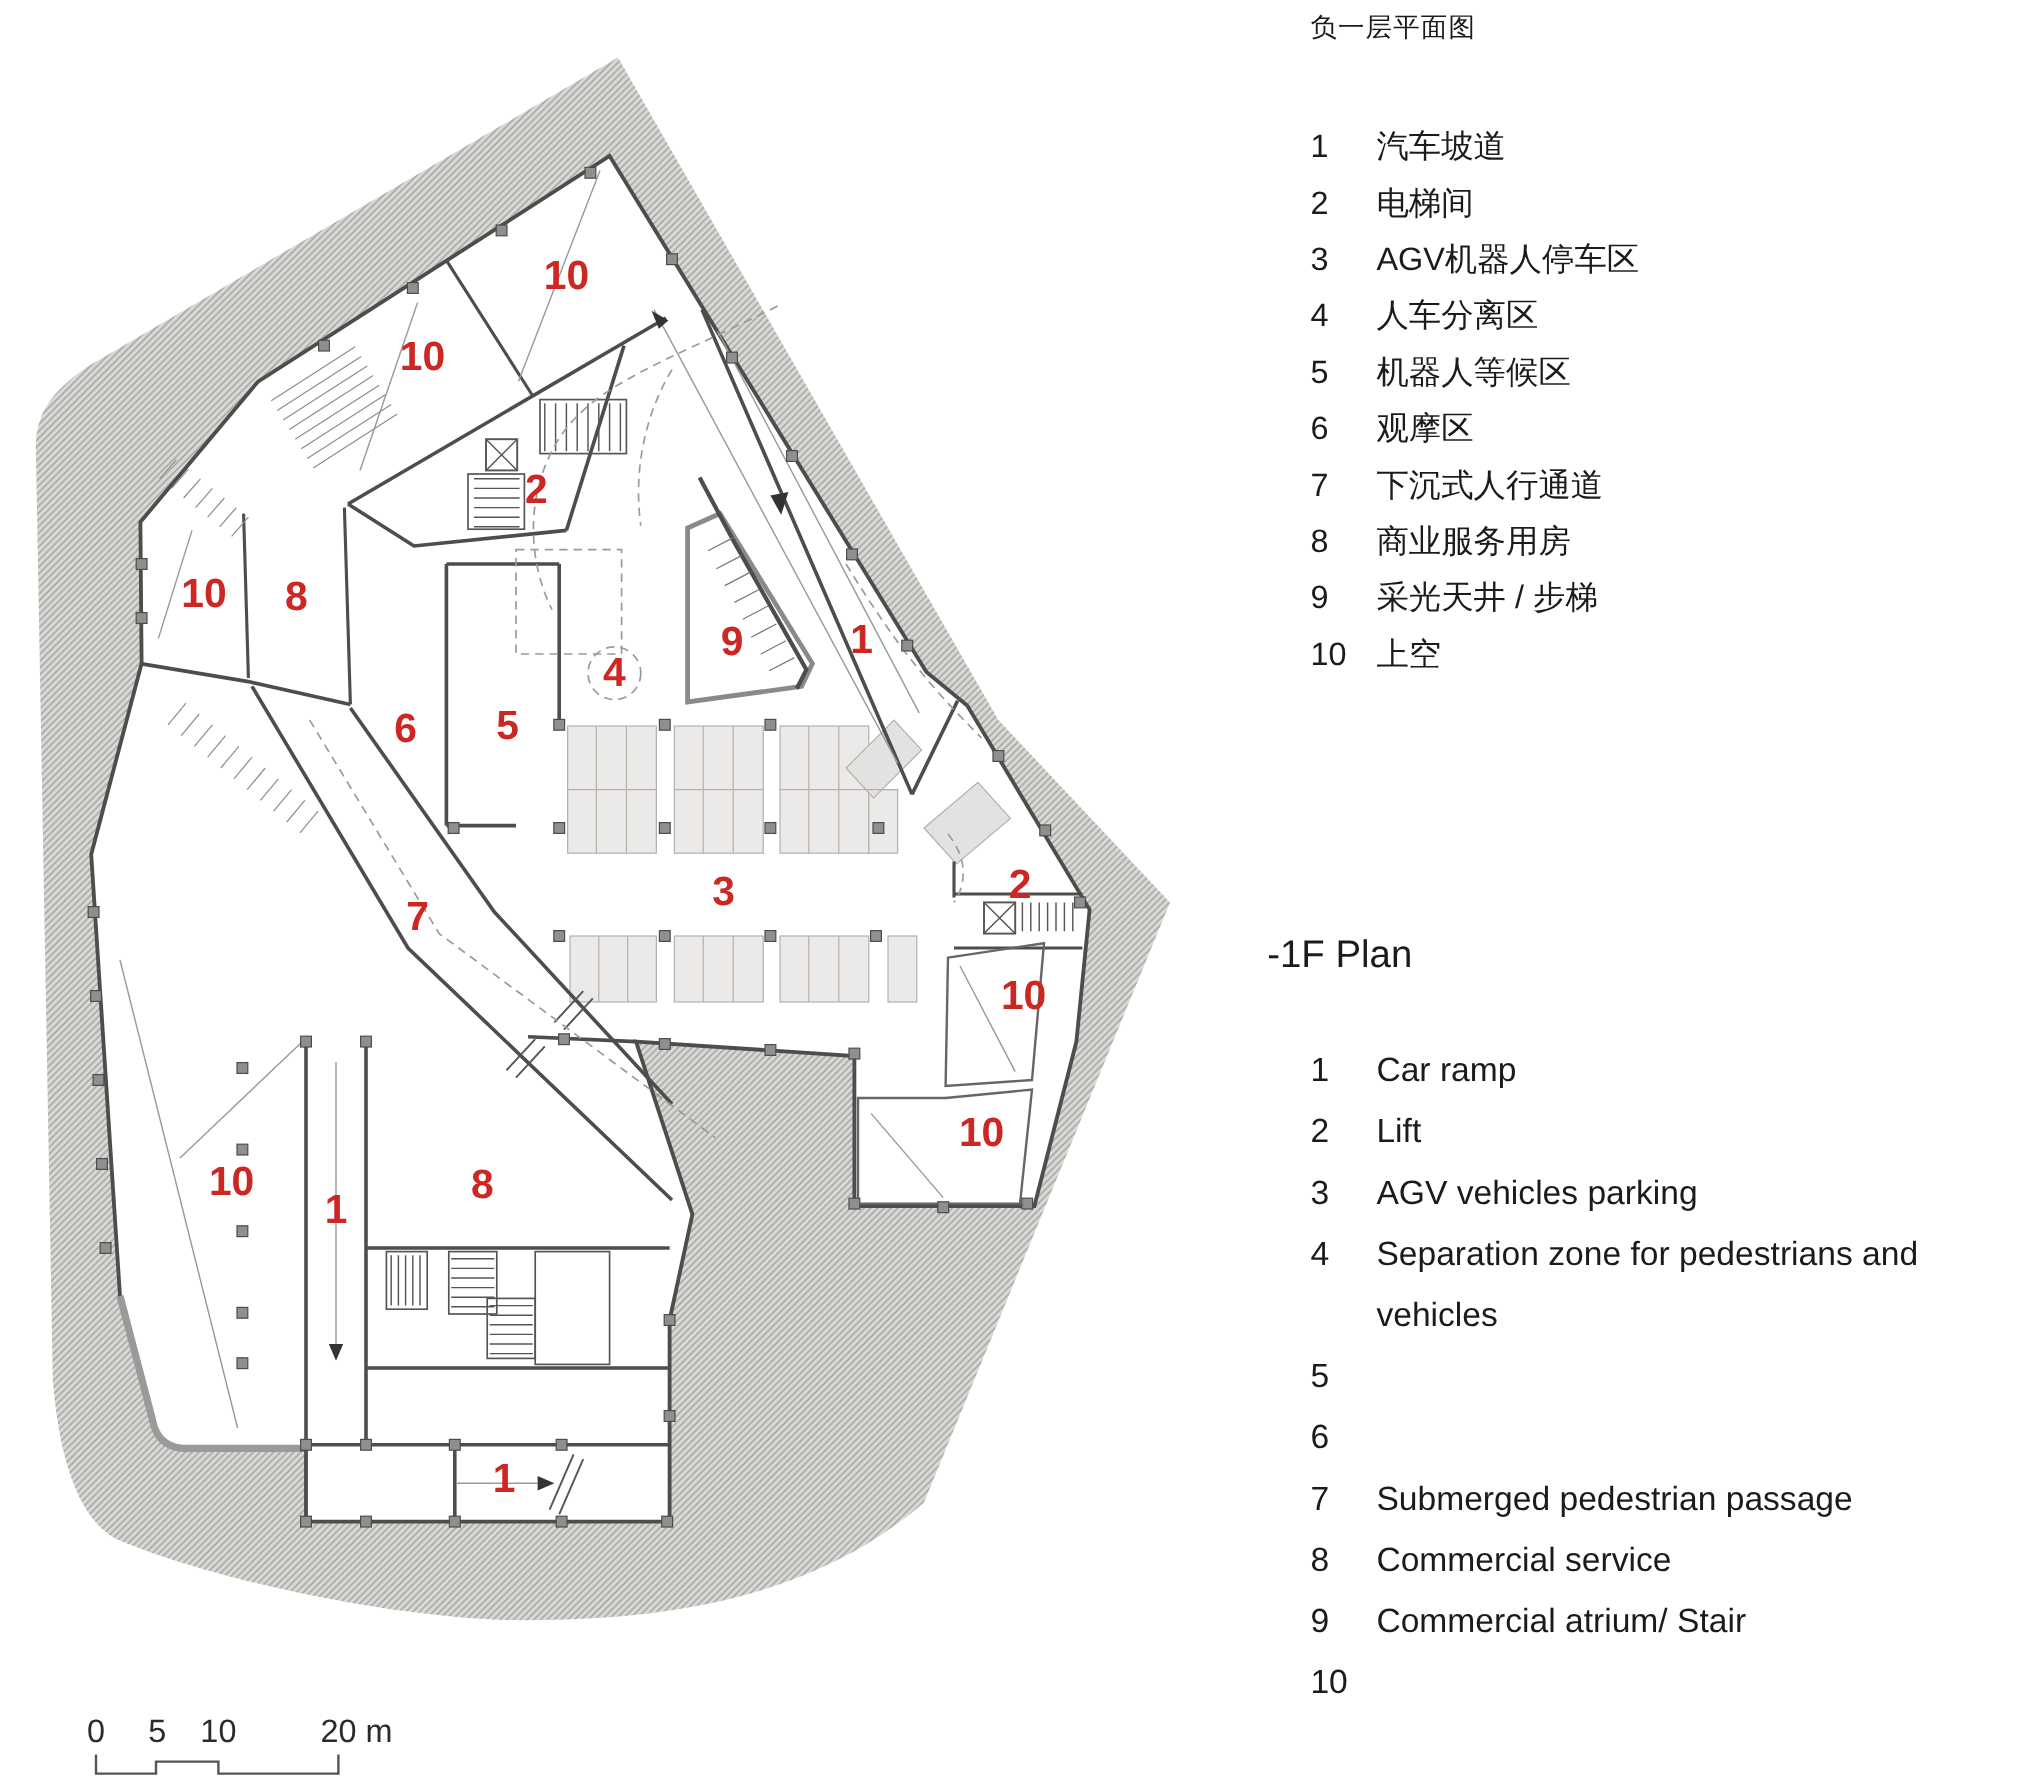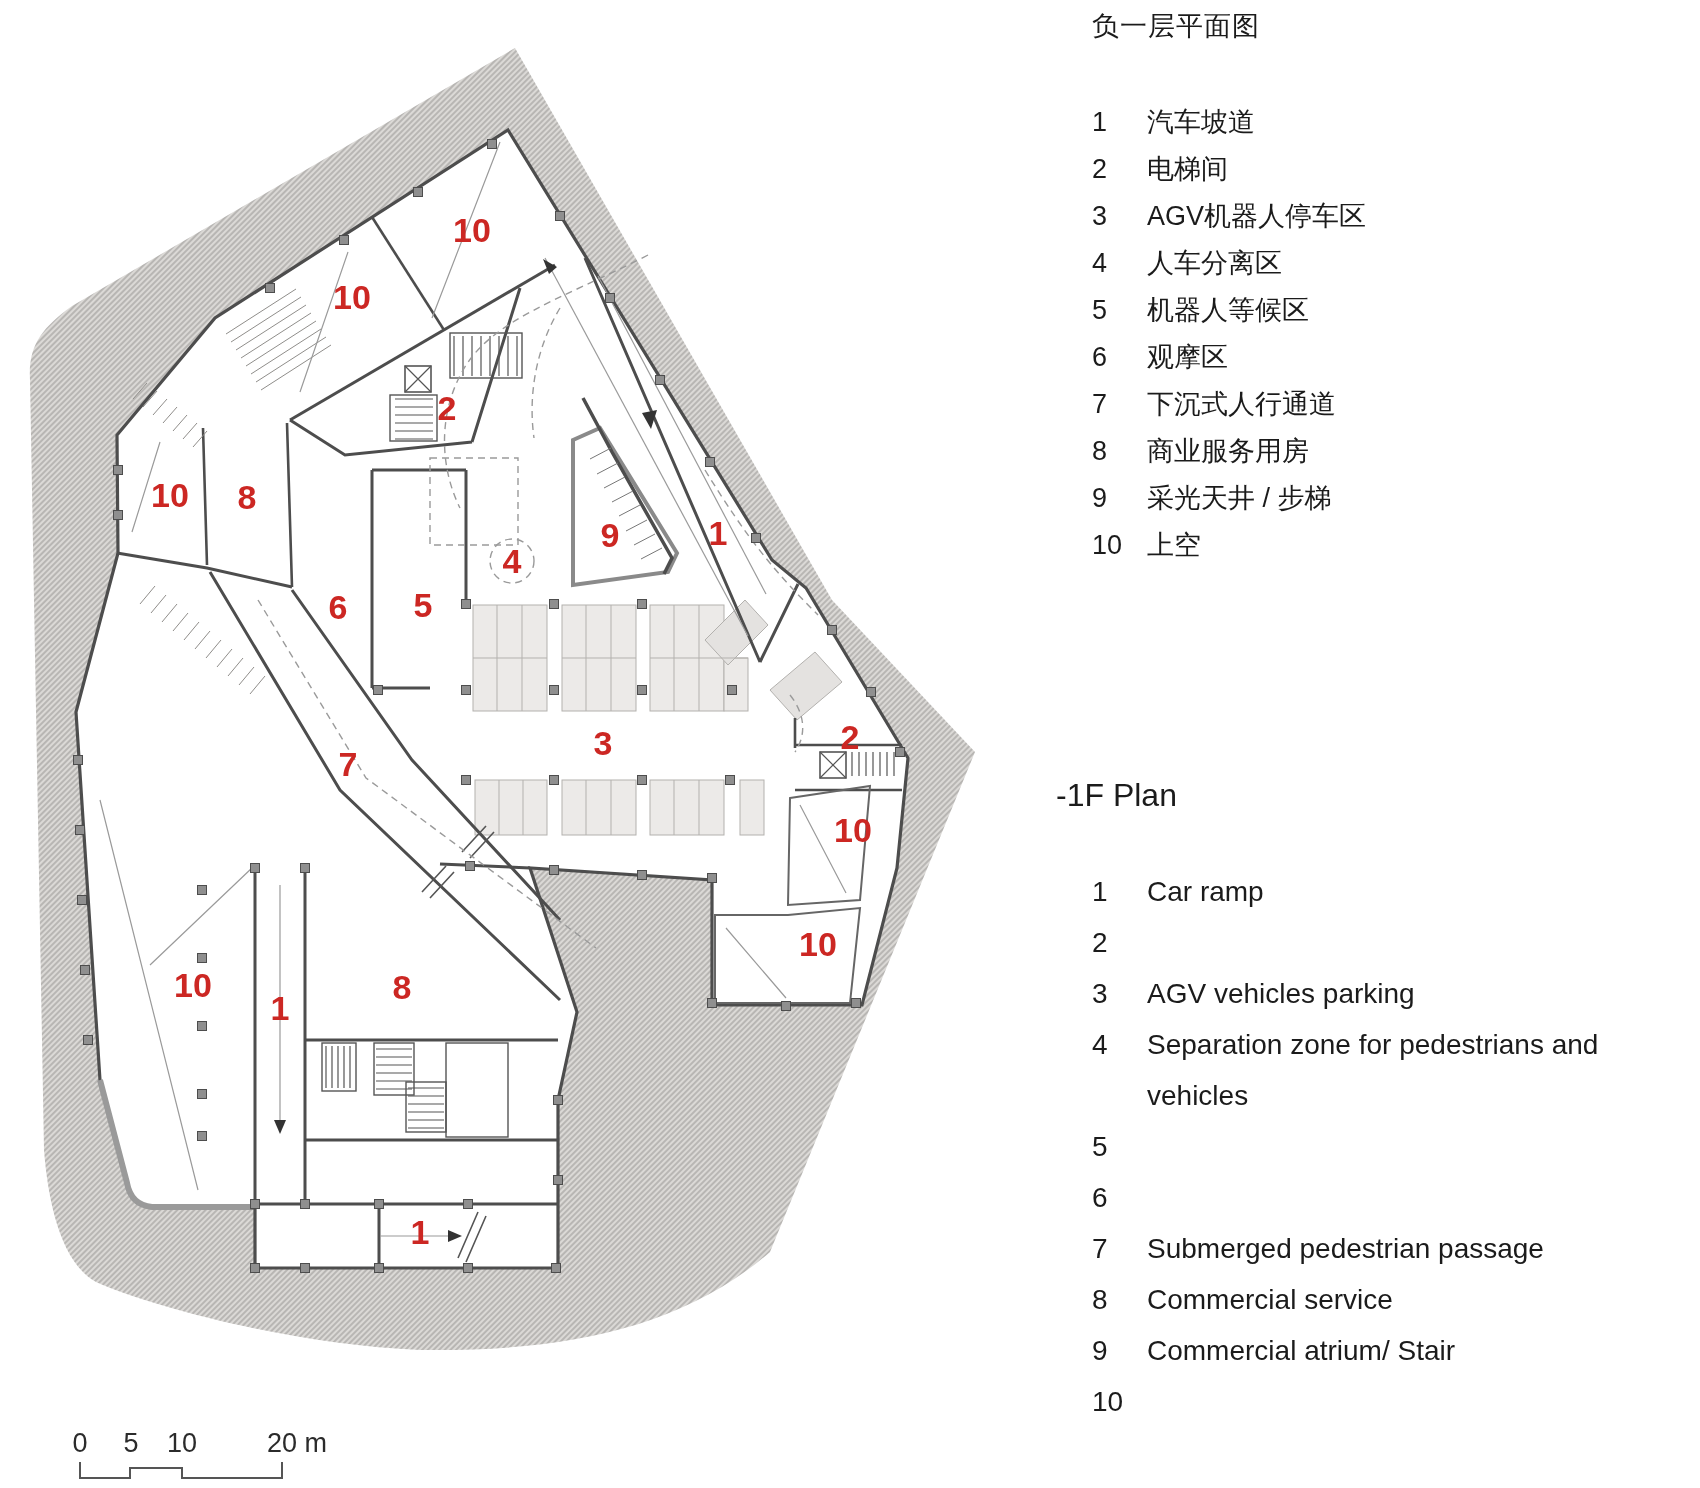--- a/index.html
+++ b/index.html
@@ -1,21 +1,21 @@
 <!DOCTYPE html>
 <html><head>
 <meta charset="utf-8">
 <style>
   html,body{margin:0;padding:0;background:#ffffff;}
   body{width:1700px;height:1488px;position:relative;font-family:"Liberation Sans",sans-serif;overflow:hidden;}
   #plan-wrap{position:absolute;left:0;top:0;width:1700px;height:1488px;}
   svg text.zone{font-family:"Liberation Sans",sans-serif;font-size:34px;font-weight:bold;text-anchor:middle;dominant-baseline:central;}
   svg text.sclab{font-family:"Liberation Sans",sans-serif;font-size:27px;fill:#2b2b2b;text-anchor:middle;}
   .legend{position:absolute;color:#1b1b1b;}
-  #title-cn{left:1092px;top:8px;font-size:27px;letter-spacing:1px;}
+  #title-cn{left:1092px;top:8px;font-size:22px;letter-spacing:1px;}
   #title-en{left:1056px;top:770px;font-size:32px;height:51px;line-height:51px;}
   #legend-cn{left:1092px;top:99px;}
   #legend-en{left:1092px;top:866px;}
   .lrow{display:flex;align-items:flex-start;}
   #legend-cn .lrow{height:47px;line-height:47px;font-size:27px;}
   #legend-en .lrow{min-height:51px;line-height:51px;font-size:28px;}
   .lnum{width:55px;flex:0 0 55px;}
   .llab{display:block;}
   #legend-en .llab{width:460px;}
 </style>
@@ -282,20 +282,21 @@
     </div>
   </div>
 <div class="legend" id="title-en">-1F Plan</div>
 <div class="legend" id="legend-en">
     <div class="lrow">
       <span class="lnum">1</span>
       <span class="llab">Car ramp</span>
     </div>
     <div class="lrow">
       <span class="lnum">2</span>
+      <span class="llab">Lift</span>
     </div>
     <div class="lrow">
       <span class="lnum">3</span>
       <span class="llab">AGV vehicles parking</span>
     </div>
     <div class="lrow">
       <span class="lnum">4</span>
       <span class="llab">Separation zone for pedestrians and vehicles</span>
     </div>
     <div class="lrow">

